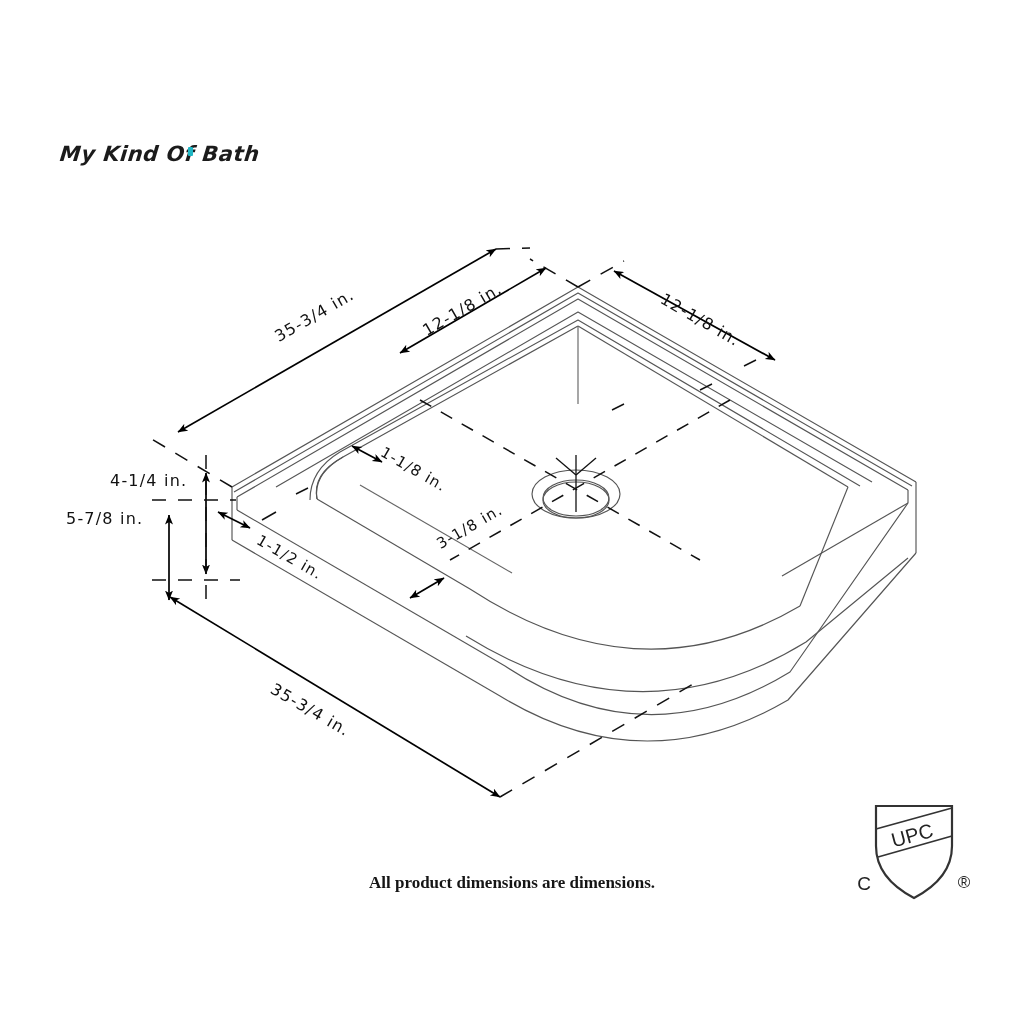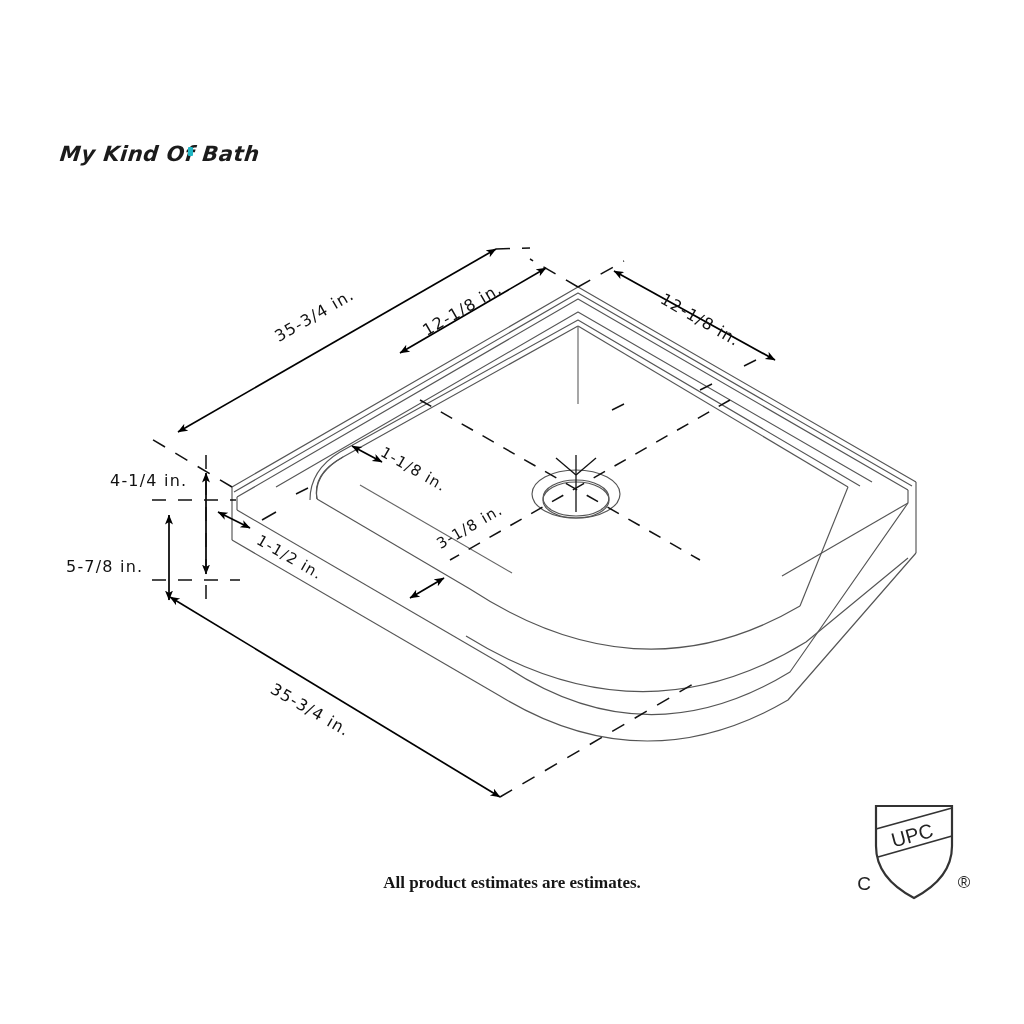--- a/index.html
+++ b/index.html
@@ -220,31 +220,31 @@
   </svg>
 
   <div class="dim-label" style="left:276px; top:328px; transform: rotate(-30deg);">35-3/4 in.</div>
 
   <div class="dim-label" style="left:424px; top:322px; transform: rotate(-30deg);">12-1/8 in.</div>
 
   <div class="dim-label" style="left:662px; top:288px; transform: rotate(30deg);">12-1/8 in.</div>
 
   <div class="dim-label" style="left:110px; top:471px;">4-1/4 in.</div>
 
-  <div class="dim-label" style="left:66px; top:509px;margin-top:48px;">5-7/8 in.</div>
+  <div class="dim-label" style="left:66px; top:509px;">5-7/8 in.</div>
 
   <div class="dim-label small" style="left:382px; top:442px; transform: rotate(30deg);">1-1/8 in.</div>
 
   <div class="dim-label small" style="left:258px; top:530px; transform: rotate(30deg);">1-1/2 in.</div>
 
   <div class="dim-label small" style="left:438px; top:536px; transform: rotate(-30deg);">3-1/8 in.</div>
 
   <div class="dim-label" style="left:272px; top:678px; transform: rotate(30deg);">35-3/4 in.</div>
 
-  <div id="footer-note">All product estimates are estimates.</div>
+  <div id="footer-note">All product dimensions are dimensions.</div>
 
   <div id="cupc-logo">
     <svg viewBox="0 0 124 118" width="124" height="118">
 
       <path d="M 24,20 L 100,20 L 100,60 Q 100,92 62,112 Q 24,92 24,60 Z" fill="#ffffff" stroke="#333333" stroke-width="2.2"></path>
 
       <path d="M 24,43 L 100,22" fill="none" stroke="#333333" stroke-width="1.8"></path>
 
       <path d="M 26,71 L 100,50" fill="none" stroke="#333333" stroke-width="1.8"></path>
 

